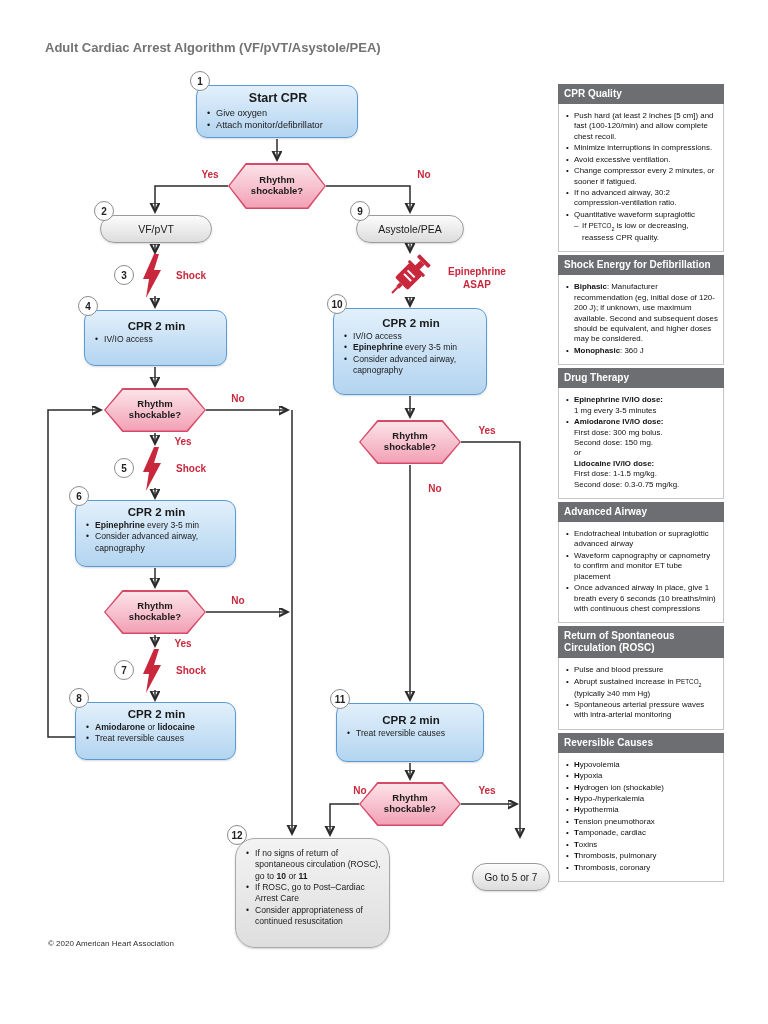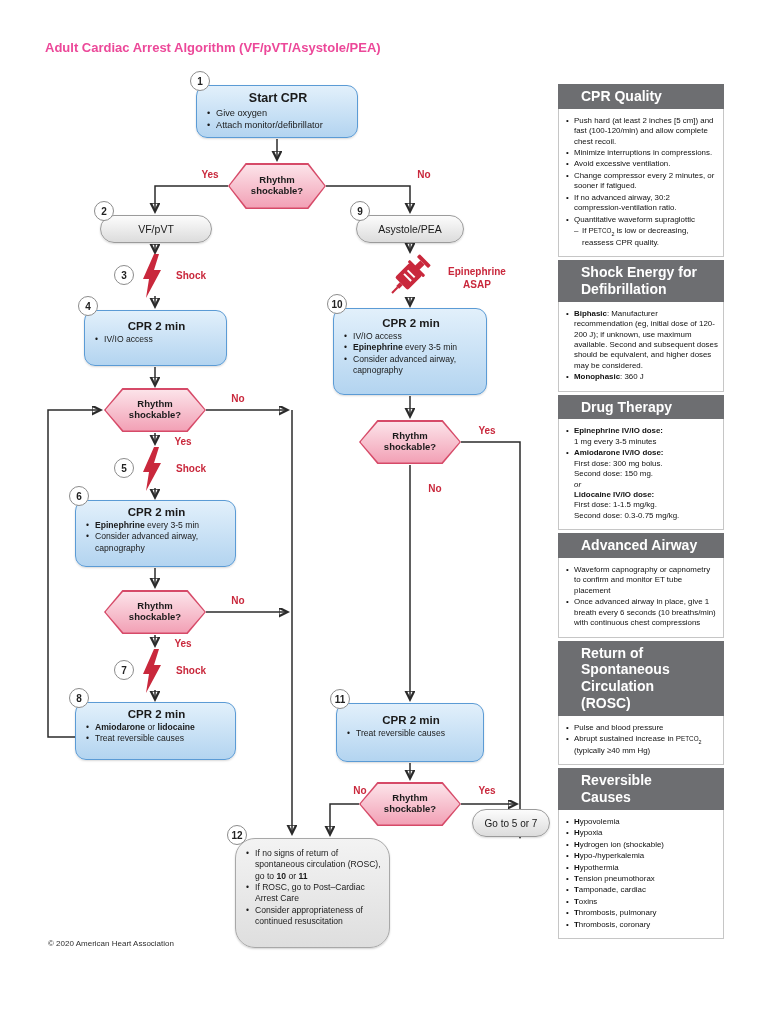--- a/index.html
+++ b/index.html
@@ -6,21 +6,21 @@
     --red:#c9283c; --line:#2b2b2b;
     --box-blue-border:#5b9bd5; --box-blue-top:#e2f0fb; --box-blue-bottom:#b3d4f0;
     --hex-border:#d64a68; --hex-top:#fce3e9; --hex-bottom:#f2a0b5;
     --gray-border:#9b9b9b; --gray-top:#fcfcfc; --gray-bottom:#dcdcdc;
     --panel-header-bg:#6d6e71; --panel-header-text:#ffffff;
   }
   *{margin:0;padding:0;box-sizing:border-box;}
   html,body{background:#fff;}
   body{font-family:"Liberation Sans", sans-serif; color:#1a1a1a;}
   .page{position:relative;width:768px;height:1024px;background:#fff;overflow:hidden;}
-  .title{position:absolute;left:45px;top:40px;font-size:13px;font-weight:bold;color:#ec4899;}
+  .title{position:absolute;left:45px;top:40px;font-size:13px;font-weight:bold;color:#737373;}
   .footer{position:absolute;left:48px;top:939px;font-size:8px;color:#2e2e2e;}
   svg.connectors{position:absolute;left:0;top:0;z-index:1;}
   svg.connectors path{fill:none;stroke:var(--line);stroke-width:1.5;}
   .bluebox{position:absolute;z-index:2;border:1.5px solid var(--box-blue-border);border-radius:11px;
     background:linear-gradient(180deg,var(--box-blue-top),var(--box-blue-bottom));padding:5px 8px 4px 10px;
     box-shadow:0 1px 2px rgba(0,0,0,.15);}
   .bb-title{font-weight:bold;font-size:11.5px;text-align:center;margin-bottom:2px;}
   .bb-title.big{font-size:12.5px;}
   ul.bullets{list-style:none;font-size:8.6px;line-height:1.32;}
   ul.bullets li{position:relative;padding-left:9px;}
@@ -39,22 +39,22 @@
   .hex .txt span{display:block;width:62%;}
   .circle{position:absolute;z-index:5;width:20px;height:20px;border-radius:50%;background:#fff;
     border:1.5px solid #8c8c8c;display:flex;align-items:center;justify-content:center;
     font-weight:bold;font-size:10px;color:#222;}
   .rlabel{position:absolute;z-index:4;color:var(--red);font-weight:bold;font-size:10px;transform:translate(-50%,-50%);white-space:nowrap;}
   .bolt{position:absolute;z-index:4;}
   .syringe{position:absolute;z-index:4;}
   .epitext{position:absolute;z-index:4;color:var(--red);font-weight:bold;font-size:10px;text-align:center;line-height:1.25;}
   .sidebar{position:absolute;left:558px;top:84px;width:166px;z-index:2;}
   .panel{margin-bottom:3px;}
-  .panel-h{background:var(--panel-header-bg);color:var(--panel-header-text);font-weight:bold;font-size:14px;
-    padding:4px 23px;line-height:1.2;}
+  .panel-h{background:var(--panel-header-bg);color:var(--panel-header-text);font-weight:bold;font-size:10px;
+    padding:4px 6px;line-height:1.2;}
   .panel-b{background:#fff;border:1px solid #c6c6c6;border-top:none;padding:7px 5px 7px 6px;}
   ul.sb-list{list-style:none;font-size:7.9px;line-height:1.32;color:#111;}
   ul.sb-list li{position:relative;padding-left:9px;margin-bottom:1px;}
   ul.sb-list li::before{content:"\2022";position:absolute;left:1px;}
   ul.sb-list li.dash{margin-left:8px;}
   ul.sb-list li.dash::before{content:"\2013";}
   .b{font-weight:bold;} .i{font-style:italic;}
   .sub{vertical-align:sub;font-size:68%;} .sc{font-size:80%;}
 </style>
 </head>
@@ -245,21 +245,21 @@
 
   <div class="graybox" style="left:235px;top:838px;width:155px;height:110px">
     <ul class="bullets">
         <li><span>If no signs of return of spontaneous circulation (ROSC), go to </span><span class="b">10</span><span> or </span><span class="b">11</span></li>
         <li><span>If ROSC, go to Post–Cardiac Arrest Care</span></li>
         <li><span>Consider appropriateness of continued resuscitation</span></li>
       </ul>
   </div>
   <div class="circle" style="left:227px;top:825px">12</div>
 
-  <div class="stadium" style="left:472px;top:809px;width:78px;height:28px;font-size:10px">
+  <div class="stadium" style="left:472px;top:863px;width:78px;height:28px;font-size:10px">
     <span>Go to 5 or 7</span>
   </div>
 
   <div class="sidebar">
     <div class="panel">
       <div class="panel-h">CPR Quality</div>
       <div class="panel-b">
           <ul class="sb-list">
             <li><span>Push hard (at least 2 inches [5 cm]) and fast (100-120/min) and allow complete chest recoil.</span></li>
             <li><span>Minimize interruptions in compressions.</span></li>
@@ -286,31 +286,33 @@
           <ul class="sb-list">
             <li><span class="b">Epinephrine IV/IO dose:</span><br><span>1 mg every 3-5 minutes</span></li>
             <li><span class="b">Amiodarone IV/IO dose:</span><br><span>First dose: 300 mg bolus.</span><br><span>Second dose: 150 mg.</span><br><span class="i">or</span><br><span class="b">Lidocaine IV/IO dose:</span><br><span>First dose: 1-1.5 mg/kg.</span><br><span>Second dose: 0.3-0.75 mg/kg.</span></li>
           </ul>
         </div>
     </div>
     <div class="panel">
       <div class="panel-h">Advanced Airway</div>
       <div class="panel-b">
           <ul class="sb-list">
+            <li><span>Endotracheal intubation or supraglottic advanced airway</span></li>
             <li><span>Waveform capnography or capnometry to confirm and monitor ET tube placement</span></li>
             <li><span>Once advanced airway in place, give 1 breath every 6 seconds (10 breaths/min) with continuous chest compressions</span></li>
           </ul>
         </div>
     </div>
     <div class="panel">
       <div class="panel-h">Return of Spontaneous Circulation (ROSC)</div>
       <div class="panel-b">
           <ul class="sb-list">
             <li><span>Pulse and blood pressure</span></li>
             <li><span>Abrupt sustained increase in P</span><span class="sc">ETCO</span><span class="sub">2</span><span> (typically ≥40 mm Hg)</span></li>
+            <li><span>Spontaneous arterial pressure waves with intra-arterial monitoring</span></li>
           </ul>
         </div>
     </div>
     <div class="panel">
       <div class="panel-h">Reversible Causes</div>
       <div class="panel-b">
           <ul class="sb-list">
             <li><span class="b">H</span><span>ypovolemia</span></li>
             <li><span class="b">H</span><span>ypoxia</span></li>
             <li><span class="b">H</span><span>ydrogen ion (shockable)</span></li>

